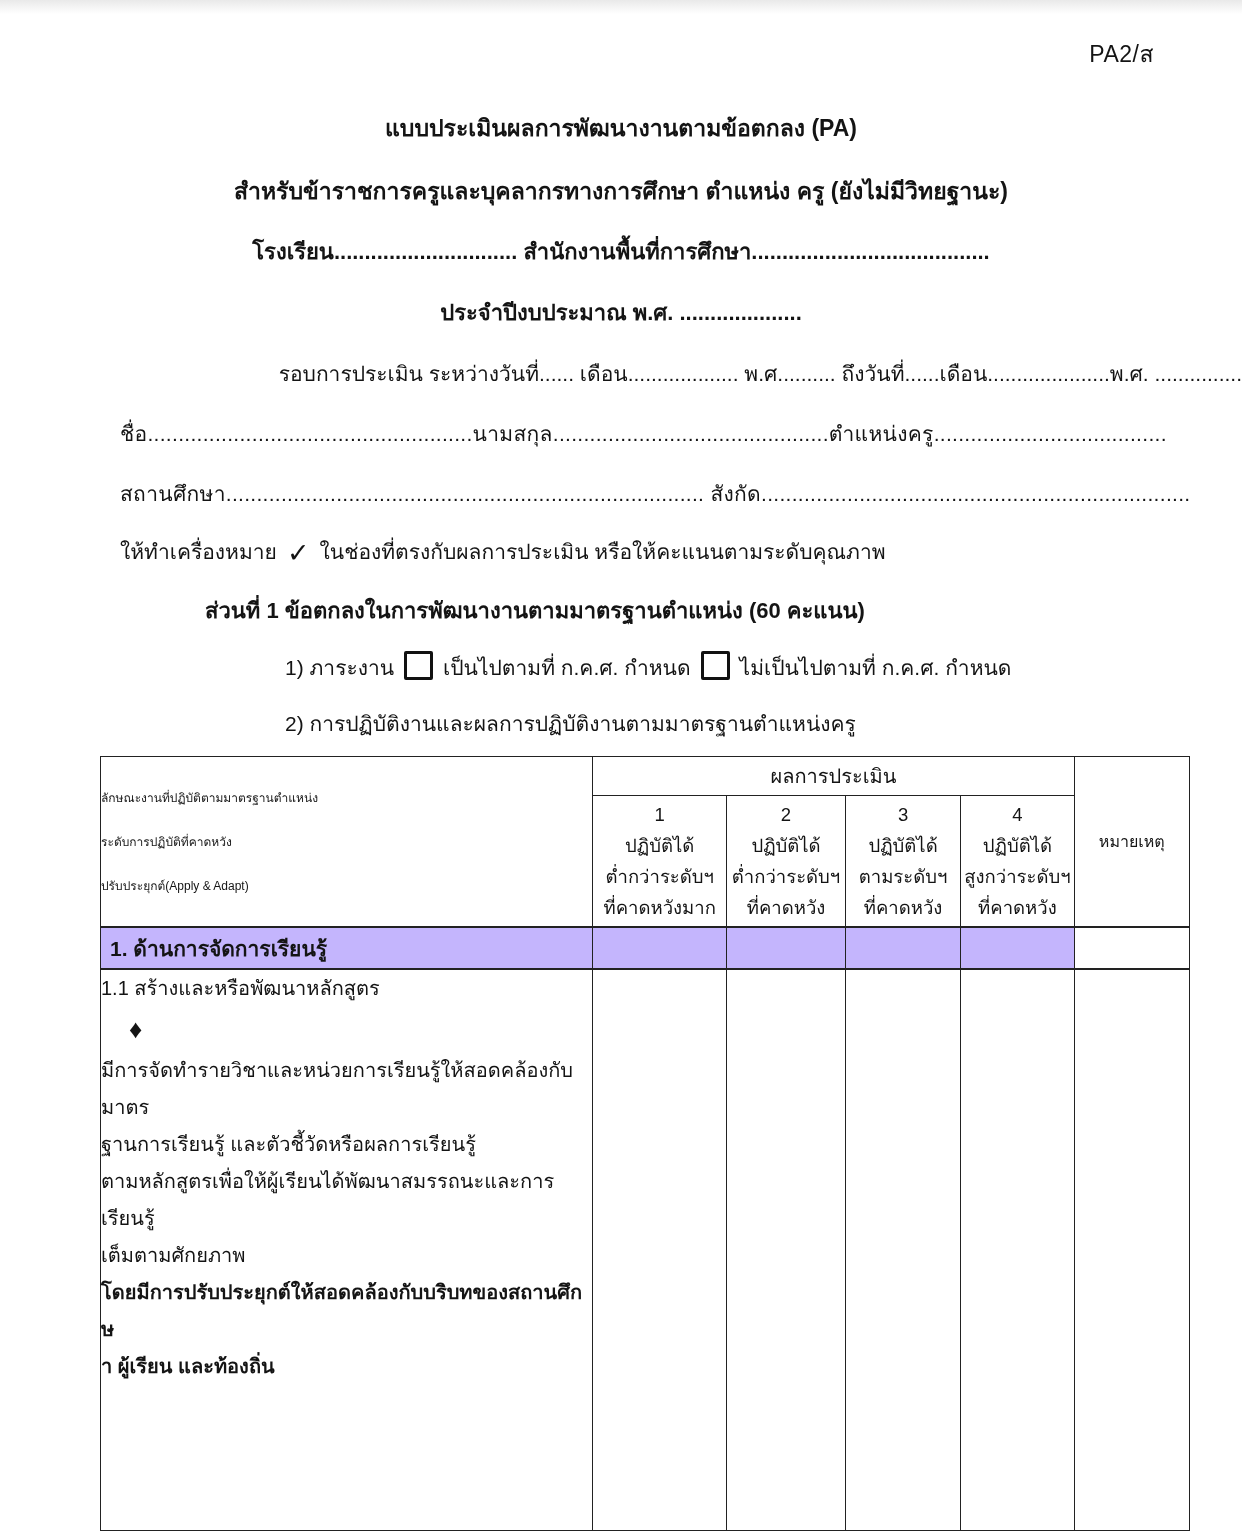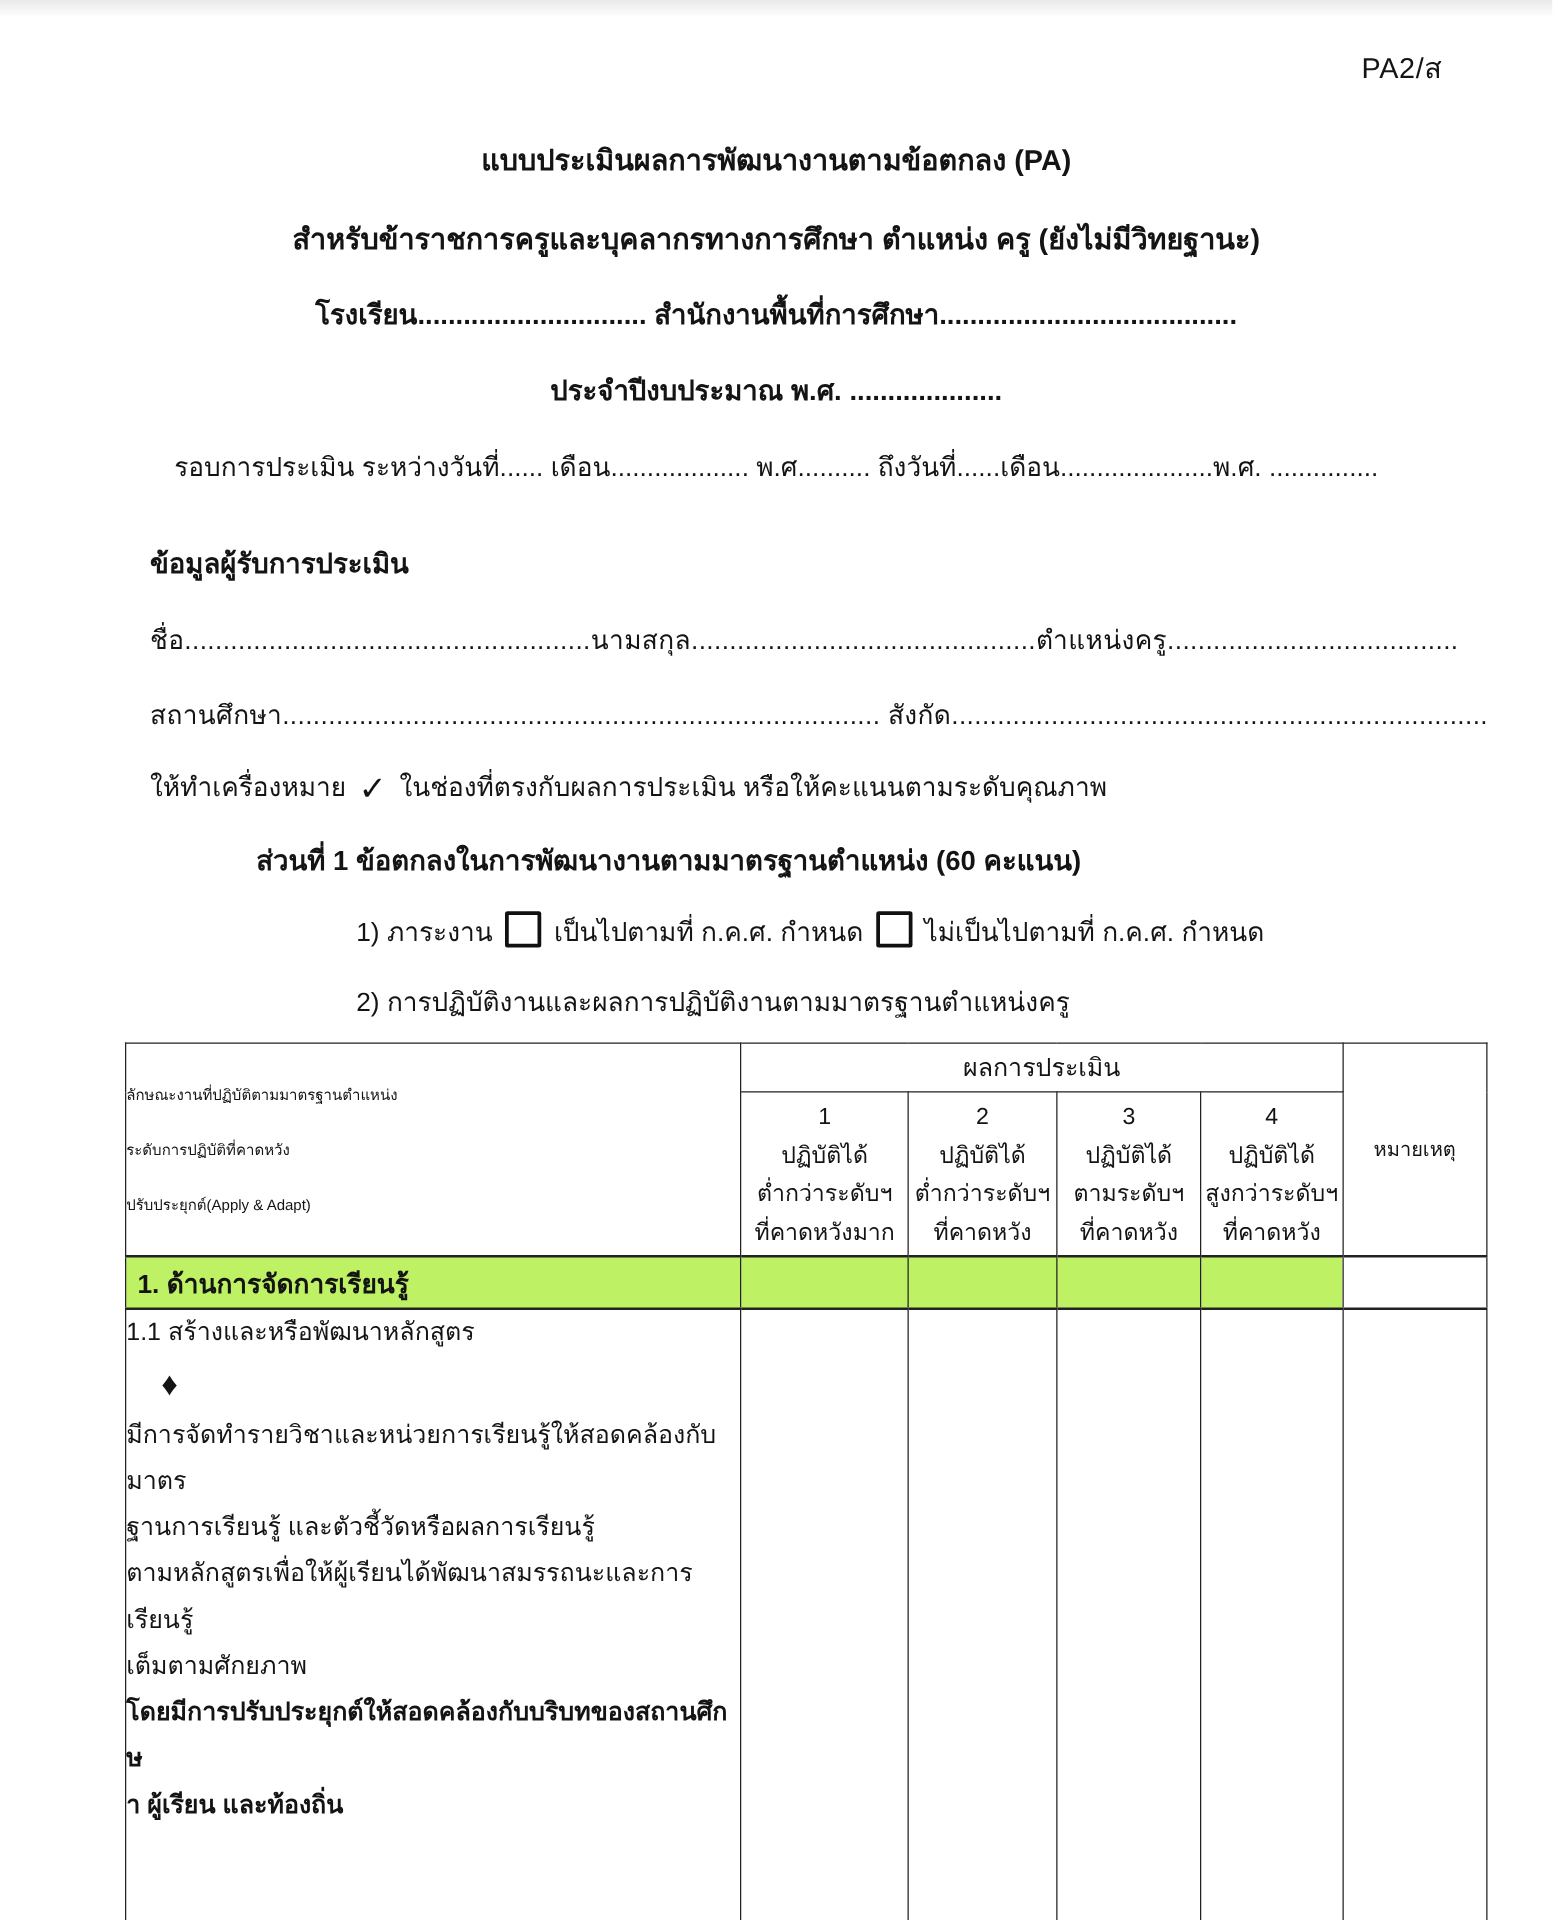--- a/index.html
+++ b/index.html
@@ -10,21 +10,21 @@
   }
   .top-shade{height:14px;background:linear-gradient(#e9e9e9,#ffffff);}
   .pa-tag{
     text-align:right;padding:22px 88px 0 0;font-size:23px;letter-spacing:.5px;
   }
   .center{text-align:center;}
   .t1{margin-top:38px;font-size:23px;font-weight:bold;}
   .t2{margin-top:27px;font-size:23px;font-weight:bold;}
   .t3{margin-top:25px;font-size:22px;font-weight:bold;}
   .t4{margin-top:26px;font-size:22px;font-weight:bold;}
-  .t5{margin-top:27px;font-size:21px;}
+  .t5{margin-top:27px;font-size:21px;text-align:right;}
   .content{padding:0 52px 0 100px;}
   .sec-heading{margin-top:43px;margin-left:20px;font-size:22px;font-weight:bold;}
   .form-line{margin-top:27px;margin-left:20px;font-size:21px;white-space:nowrap;overflow:hidden;letter-spacing:.3px;}
   .instruction{margin-top:25px;margin-left:20px;font-size:21px;}
   .check-glyph{font-size:27px;font-weight:bold;margin:0 10px;vertical-align:-3px;}
   .part1-heading{margin-top:24px;margin-left:105px;font-size:22px;font-weight:bold;}
   .part1-item{margin-top:23px;margin-left:185px;font-size:21px;}
   .checkbox{
     display:inline-block;width:23px;height:23px;border:3px solid #111;border-radius:2px;
     margin:0 10px;vertical-align:-5px;background:#fff;
@@ -41,21 +41,21 @@
   table.assess col.c-r4{width:10.4%;}
   table.assess col.c-rem{width:10.6%;}
   table.assess th,table.assess td{
     border:1.5px solid #222;font-weight:normal;padding:0;vertical-align:middle;
   }
   .th-group{height:38px;font-size:20px;}
   .th-main div{line-height:44px;font-size:12px;text-align:left;}
   .th-rating{height:130px;text-align:center;font-size:18.5px;}
   .th-rating div{line-height:31px;}
   .th-remark{text-align:center;font-size:16px;}
-  tr.section-row td{height:40px;background:#bef264;border-top:2px solid #222;border-bottom:2px solid #222;}
+  tr.section-row td{height:40px;background:#c4b5fd;border-top:2px solid #222;border-bottom:2px solid #222;}
   tr.section-row td.cell-task{font-weight:bold;font-size:21px;padding-left:9px;}
   tr.section-row td.cell-remark{background:#ffffff;}
   tr.body-row td{height:560px;vertical-align:top;}
   td.task-cell{padding:5px 6px 0 9px;font-size:20px;}
   .task-line{line-height:37px;}
   .task-line.bold{font-weight:bold;}
   .diamond-line{line-height:45px;padding-left:28px;font-size:26px;}
 </style>
 </head>
 <body>
@@ -64,21 +64,20 @@
 
 <div class="pa-tag">PA2/ส</div>
 
 <div class="center t1">แบบประเมินผลการพัฒนางานตามข้อตกลง (PA)</div>
 <div class="center t2">สำหรับข้าราชการครูและบุคลากรทางการศึกษา ตำแหน่ง ครู (ยังไม่มีวิทยฐานะ)</div>
 <div class="center t3">โรงเรียน.............................. สำนักงานพื้นที่การศึกษา.......................................</div>
 <div class="center t4">ประจำปีงบประมาณ พ.ศ. ....................</div>
 <div class="center t5">รอบการประเมิน ระหว่างวันที่...... เดือน................... พ.ศ.......... ถึงวันที่......เดือน.....................พ.ศ. ...............</div>
 
 <div class="content">
-  <div class="sec-heading">ข้อมูลผู้รับการประเมิน</div>
   <div class="form-line">ชื่อ.....................................................นามสกุล.............................................ตำแหน่งครู......................................</div>
   <div class="form-line">สถานศึกษา.............................................................................. สังกัด.........................................................................</div>
 
   <div class="instruction">
     <span>ให้ทำเครื่องหมาย</span><span class="check-glyph">✓</span><span>ในช่องที่ตรงกับผลการประเมิน หรือให้คะแนนตามระดับคุณภาพ</span>
   </div>
 
   <div class="part1-heading">ส่วนที่ 1 ข้อตกลงในการพัฒนางานตามมาตรฐานตำแหน่ง (60 คะแนน)</div>
 
   <div class="part1-item">

